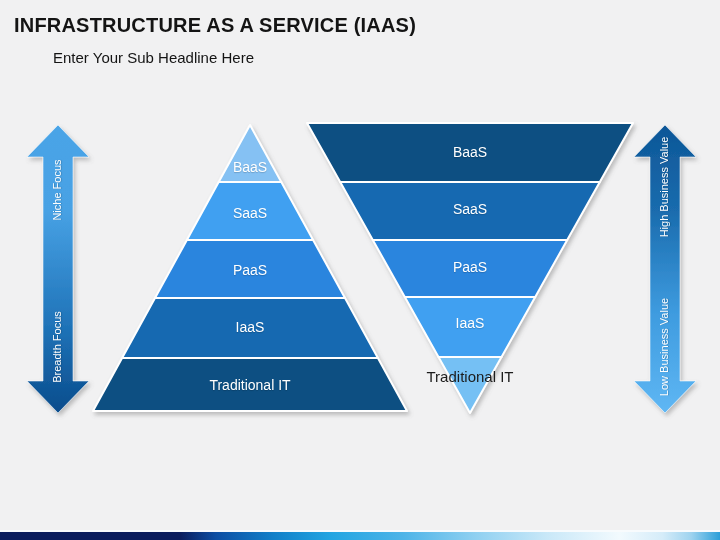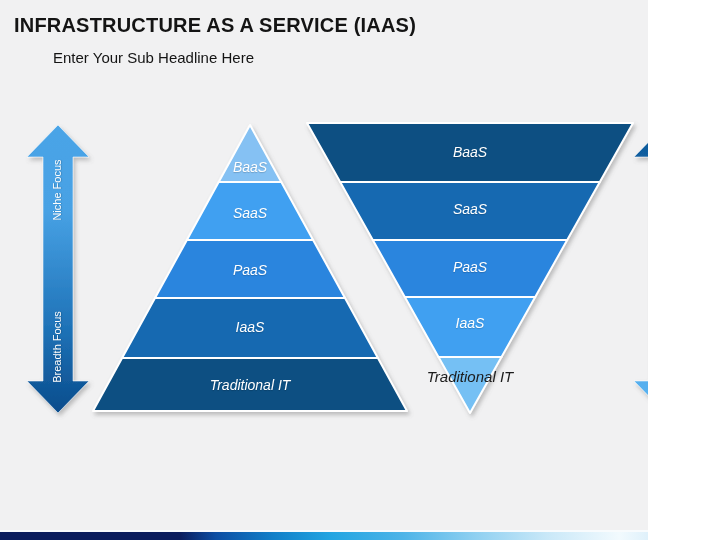--- a/index.html
+++ b/index.html
@@ -1,38 +1,37 @@
 <!DOCTYPE html>
 <html><head>
 <meta charset="utf-8">
 <style>
   html,body{margin:0;padding:0;}
   .slide{
     position:relative;
-    width:648px;height:540px;
+    width:720px;height:540px;
     background:#f1f1f2;
     overflow:hidden;
     font-family:"Liberation Sans", sans-serif;
   }
   .title{
     position:absolute;left:14px;top:14px;
     font-size:20px;font-weight:bold;color:#141414;
     letter-spacing:.2px;white-space:nowrap;
   }
   .subtitle{
     position:absolute;left:14px;top:49px;
     font-size:15px;color:#141414;white-space:nowrap;margin-left:39px;
   }
   .shapes{position:absolute;left:0;top:0;}
   .lbl{
     position:absolute;
     transform:translate(-50%,-50%);
     color:#ffffff;font-size:14px;white-space:nowrap;
     text-shadow:0 1px 1px rgba(0,0,0,.18);
-    font-style:italic;
   }
   .lbl.dark{
     color:#1c1c1c;font-size:15px;font-weight:500;text-shadow:none;
   }
   .arrow-lbl{
     position:absolute;
     transform:translate(-50%,-50%) rotate(-90deg);
     color:#ffffff;font-size:11px;white-space:nowrap;
     text-shadow:0 1px 1px rgba(0,0,0,.2);
   }

